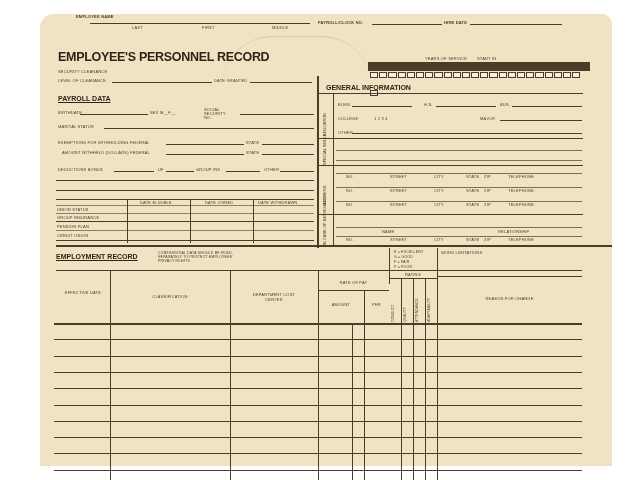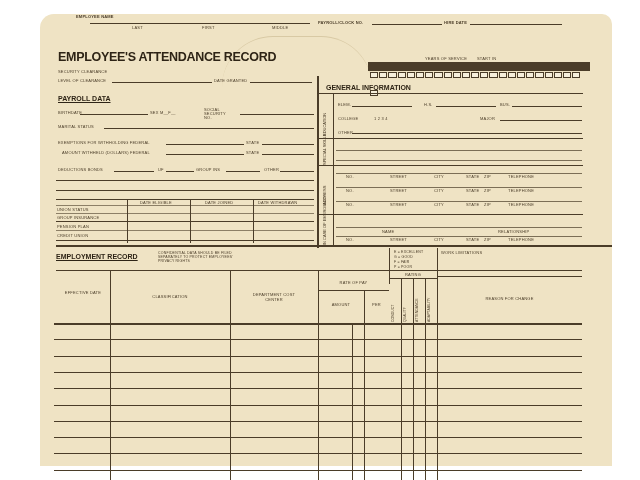--- a/index.html
+++ b/index.html
@@ -23,21 +23,21 @@
 <span class="t" style="left:76px;top:14px;font-weight:bold;">EMPLOYEE NAME</span>
 <div class="ln" style="left:90px;top:23px;width:220px;height:1px;"></div>
 <span class="t" style="left:132px;top:25px;">LAST</span>
 <span class="t" style="left:202px;top:25px;">FIRST</span>
 <span class="t" style="left:272px;top:25px;">MIDDLE</span>
 <span class="t" style="left:318px;top:20px;font-weight:bold;">PAYROLL/CLOCK NO.</span>
 <div class="ln" style="left:372px;top:24px;width:70px;height:1px;"></div>
 <span class="t" style="left:444px;top:20px;font-weight:bold;">HIRE DATE</span>
 <div class="ln" style="left:470px;top:24px;width:92px;height:1px;"></div>
 
-<div class="h" style="left:58px;top:50px;font-size:12.5px;letter-spacing:-0.3px;">EMPLOYEE'S ATTENDANCE RECORD</div>
+<div class="h" style="left:58px;top:50px;font-size:12.5px;letter-spacing:-0.3px;">EMPLOYEE'S PERSONNEL RECORD</div>
 <span class="t" style="left:58px;top:69px;">SECURITY CLEARANCE</span>
 <span class="t" style="left:58px;top:78px;">LEVEL OF CLEARANCE</span>
 <div class="ln" style="left:112px;top:82px;width:100px;height:1px;"></div>
 <span class="t" style="left:214px;top:78px;">DATE GRANTED</span>
 <div class="ln" style="left:250px;top:82px;width:62px;height:1px;"></div>
 
 <span class="t" style="left:425px;top:56px;">YEARS OF SERVICE</span>
 <span class="t" style="left:477px;top:56px;">START IN</span>
 <div class="box" id="strip" style="left:368px;top:62px;width:222px;height:9px;padding:1px 1px;box-sizing:border-box;background:#4a3c28;"><span class="cell" style="width: 8.2px;"></span><span class="cell" style="width: 8.2px;"></span><span class="cell" style="width: 8.2px;"></span><span class="cell" style="width: 8.2px;"></span><span class="cell" style="width: 8.2px;"></span><span class="cell" style="width: 8.2px;"></span><span class="cell" style="width: 8.2px;"></span><span class="cell" style="width: 8.2px;"></span><span class="cell" style="width: 8.2px;"></span><span class="cell" style="width: 8.2px;"></span><span class="cell" style="width: 8.2px;"></span><span class="cell" style="width: 8.2px;"></span><span class="cell" style="width: 8.2px;"></span><span class="cell" style="width: 8.2px;"></span><span class="cell" style="width: 8.2px;"></span><span class="cell" style="width: 8.2px;"></span><span class="cell" style="width: 8.2px;"></span><span class="cell" style="width: 8.2px;"></span><span class="cell" style="width: 8.2px;"></span><span class="cell" style="width: 8.2px;"></span><span class="cell" style="width: 8.2px;"></span><span class="cell" style="width: 8.2px;"></span><span class="cell" style="width: 8.2px;"></span><span class="cell" style="width: 8.2px;"></span></div>
 

